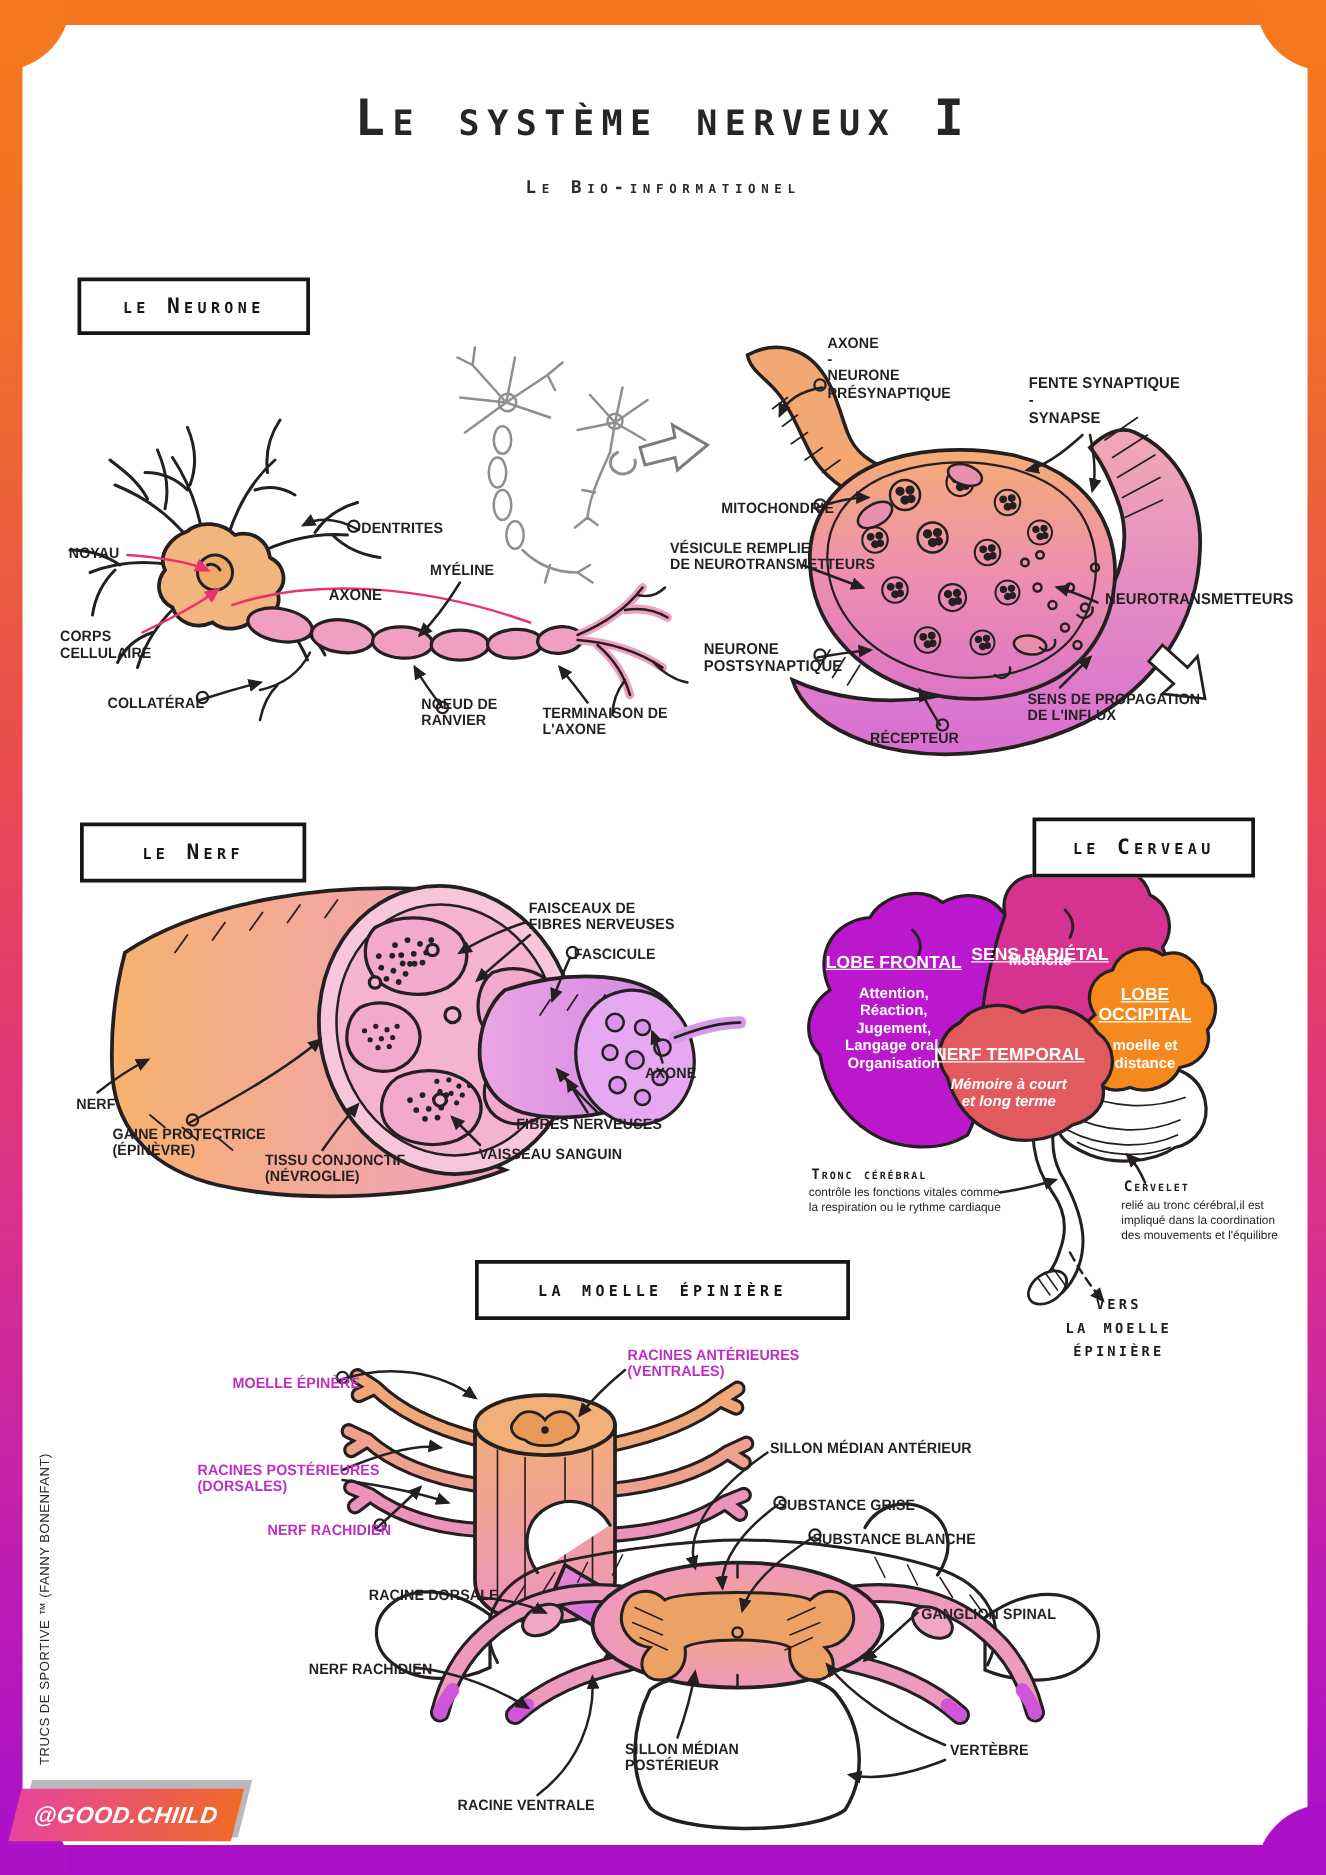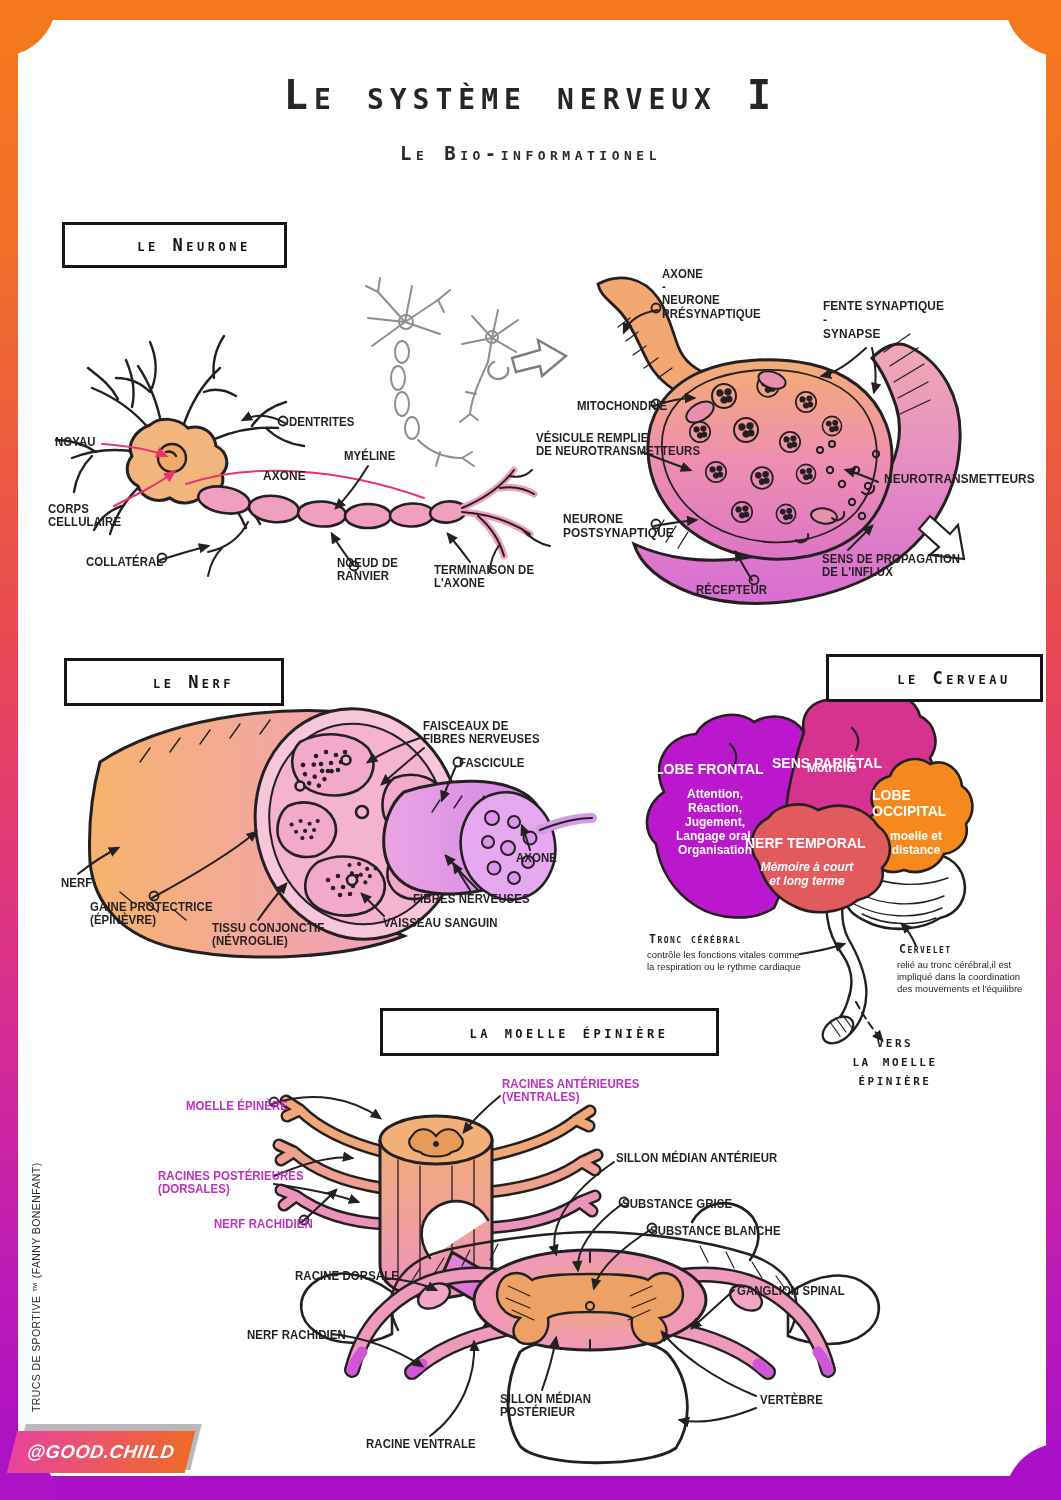--- a/index.html
+++ b/index.html
@@ -11,30 +11,30 @@
   .c-tl{left:0;top:0;background:radial-gradient(circle at 0 0,#f5781e 56px,rgba(0,0,0,0) 57px);}
   .c-tr{right:0;top:0;background:radial-gradient(circle at 100% 0,#f5781e 56px,rgba(0,0,0,0) 57px);}
   .c-bl{left:0;bottom:0;background:radial-gradient(circle at 0 100%,#ae12c6 56px,rgba(0,0,0,0) 57px);}
   .c-br{right:0;bottom:0;background:radial-gradient(circle at 100% 100%,#ab10c8 56px,rgba(0,0,0,0) 57px);}
   .art{position:absolute;left:0;top:0;width:1061px;height:1500px;}
   .title{position:absolute;left:0;top:72px;width:100%;text-align:center;
     font-family:"DejaVu Sans Mono",monospace;font-variant:small-caps;font-weight:700;
     font-size:40px;letter-spacing:6px;color:#262626;}
   .subtitle{position:absolute;left:0;top:142px;width:100%;text-align:center;
     font-family:"DejaVu Sans Mono",monospace;font-variant:small-caps;font-weight:700;
-    font-size:19px;letter-spacing:4.5px;color:#2b2b2b;}
+    font-size:14px;letter-spacing:4.5px;color:#2b2b2b;}
   .hbox{position:absolute;border:3px solid #161616;background:#fff;display:flex;align-items:center;justify-content:center;
     font-family:"DejaVu Sans Mono",monospace;font-variant:small-caps;font-weight:700;
-    letter-spacing:3.5px;font-size:17px;color:#161616;white-space:nowrap;padding-left:39px;}
+    letter-spacing:3.5px;font-size:17px;color:#161616;white-space:nowrap;}
   .lbl{position:absolute;font-weight:600;font-size:12px;line-height:1.1;color:#241f21;
     white-space:pre-line;transform:scaleX(.95);transform-origin:0 0;letter-spacing:.1px;}
   .b{font-weight:700;font-size:12.5px;}
   .mag{color:#bd2ec3;}
   .lobe-t{position:absolute;color:#fff;font-weight:700;font-size:14px;line-height:1.12;
-    white-space:pre-line;}
+    text-decoration:underline;text-align:center;white-space:pre-line;}
   .lobe-d{position:absolute;color:#fff;font-weight:600;font-size:12px;line-height:1.16;
     text-align:center;white-space:pre-line;}
   .note-t{position:absolute;font-family:"DejaVu Sans Mono",monospace;font-variant:small-caps;
     font-weight:700;font-size:11.5px;letter-spacing:1.5px;color:#1d1d1d;}
   .note{position:absolute;font-size:9.5px;font-weight:400;color:#241f21;line-height:1.25;white-space:pre-line;}
   .vers{position:absolute;font-family:"DejaVu Sans Mono",monospace;font-variant:small-caps;
     font-weight:700;font-size:16px;letter-spacing:2.5px;color:#1d1d1d;text-align:center;white-space:pre-line;}
   .credit{position:absolute;left:30px;top:1412px;transform:rotate(-90deg);transform-origin:0 0;
     font-size:10.5px;letter-spacing:.4px;color:#2a2a2a;white-space:nowrap;font-weight:500;}
   .badge{position:absolute;left:12px;top:1429px;width:184px;height:44px;}

